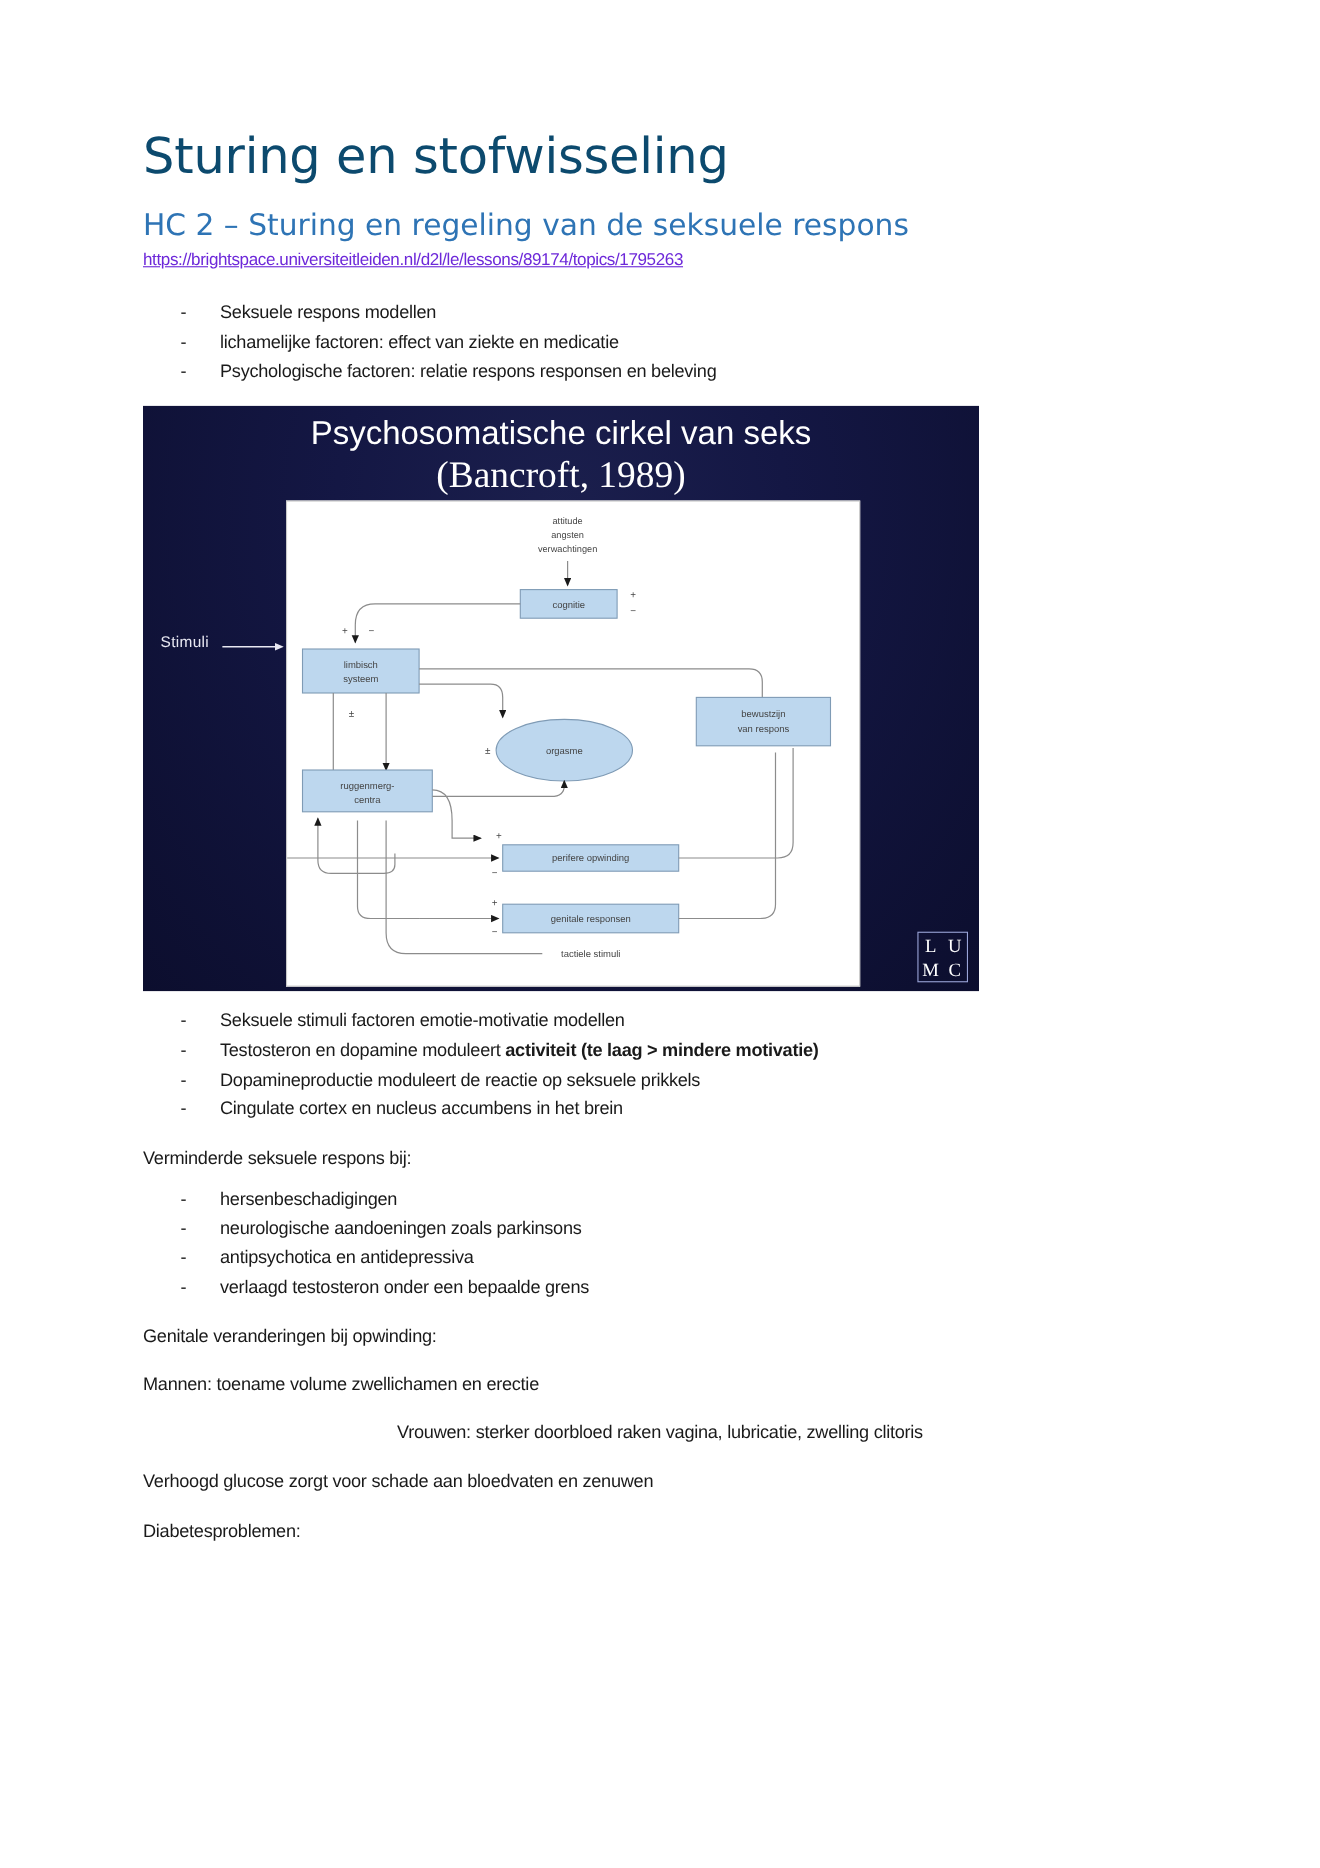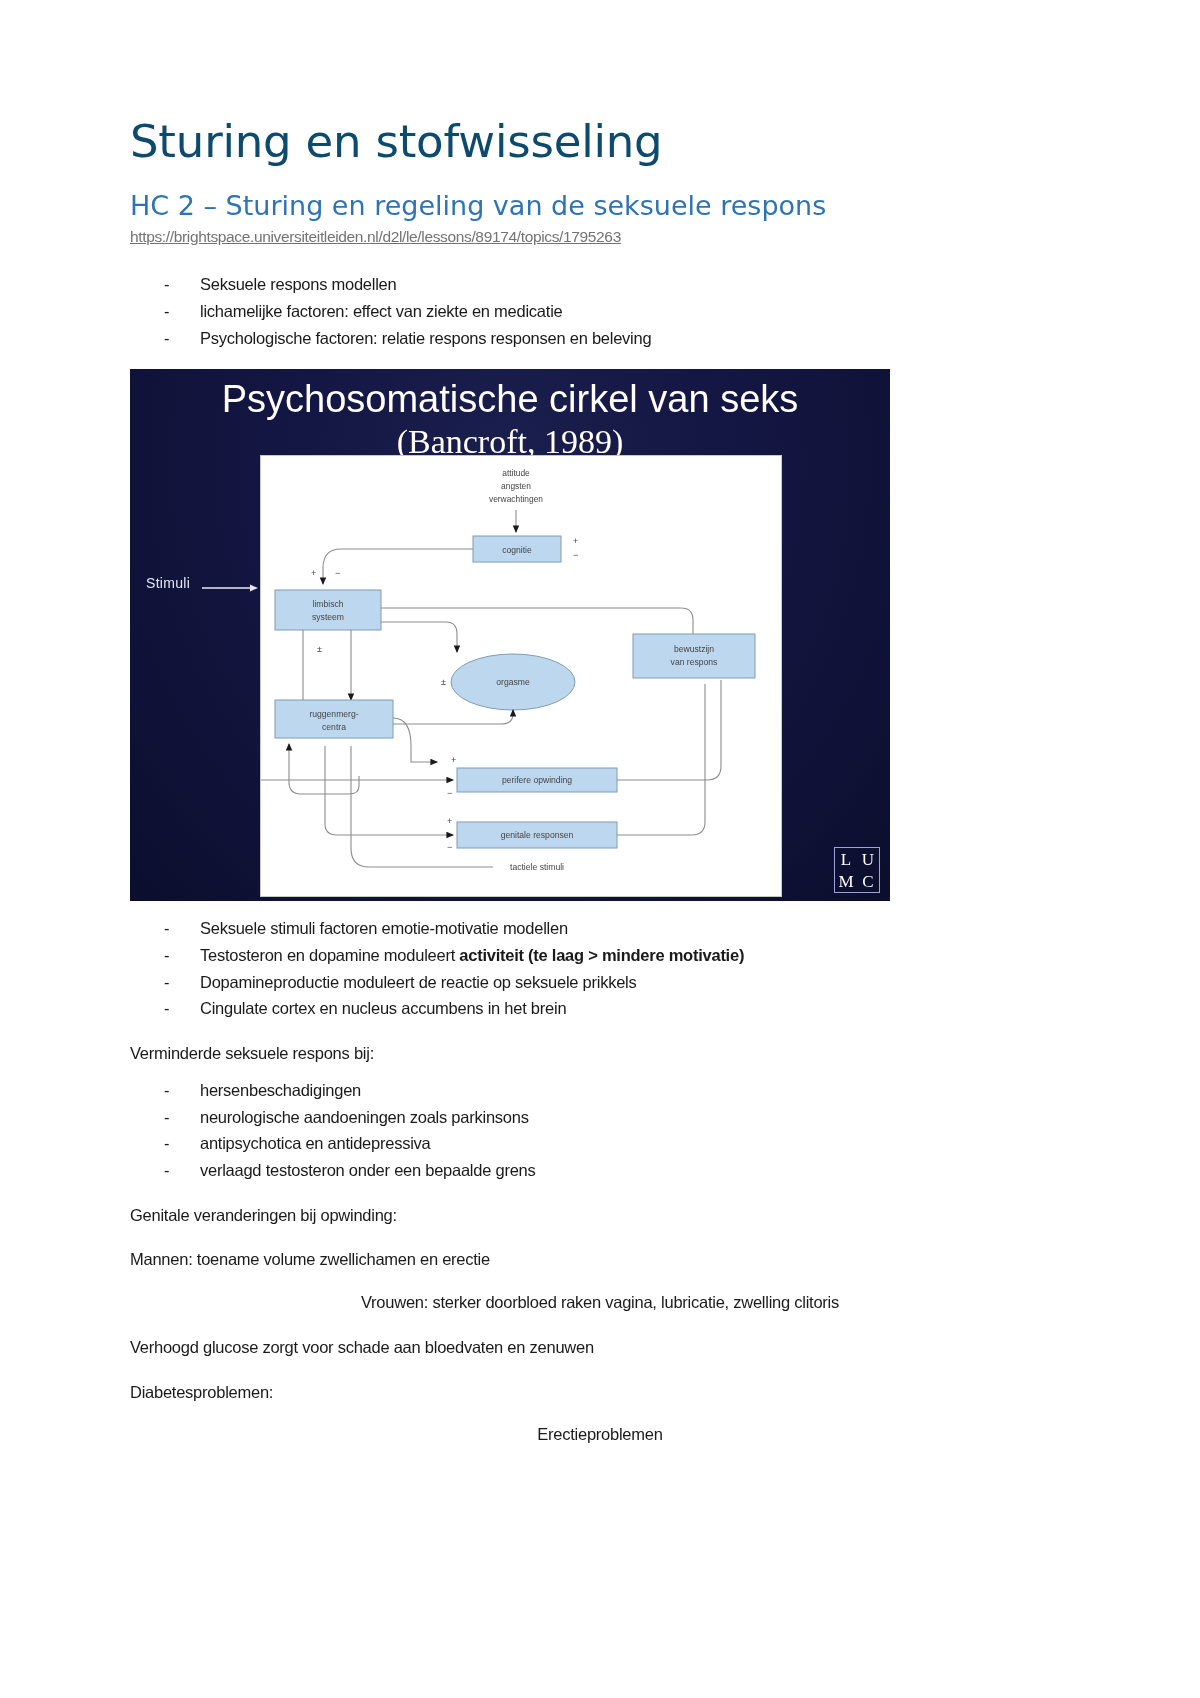--- a/index.html
+++ b/index.html
@@ -43,21 +43,21 @@
     font-size: 27px;
     font-weight: 400;
     line-height: 1.1;
     color: #2e74b5;
     margin: 0 0 6px 0;
     font-family: "DejaVu Sans", sans-serif;
   }
   .doc-link {
     display: inline-block;
     font-size: 15.5px;
-    color: #737373;
+    color: #6d28d9;
     text-decoration: underline;
     line-height: 1.3;
     margin: 0 0 14px 0;
     letter-spacing: -0.35px;
     font-family: "Liberation Sans", sans-serif;
   }
 
   
   ul.dash-list {
     list-style: none;
@@ -105,21 +105,21 @@
   }
   .slide-titlewrap {
     position: absolute;
     top: 8px;
     left: 0;
     width: 100%;
     text-align: center;
     color: #ffffff;
   }
   .slide-title-1 {
-    font-size: 38px;
+    font-size: 30px;
     font-family: "Liberation Sans", sans-serif;
     line-height: 1.18;
     font-weight: 400;
   }
   .slide-title-2 {
     font-size: 34px;
     font-family: Liberation Serif, serif;
     line-height: 1.18;
     font-weight: 400;
   }
@@ -327,16 +327,15 @@
     </ul>
 
     <p class="para">Genitale veranderingen bij opwinding:</p>
 
     <p class="para">Mannen: toename volume zwellichamen en erectie</p>
     <p class="para tight">Vrouwen: sterker doorbloed raken vagina, lubricatie, zwelling clitoris</p>
 
     <p class="para">Verhoogd glucose zorgt voor schade aan bloedvaten en zenuwen</p>
 
     <p class="para">Diabetesproblemen:</p>
-    <p class="para tight">Erectieproblemen</p>
 
   </div>
 </div>
 
 </body></html>

